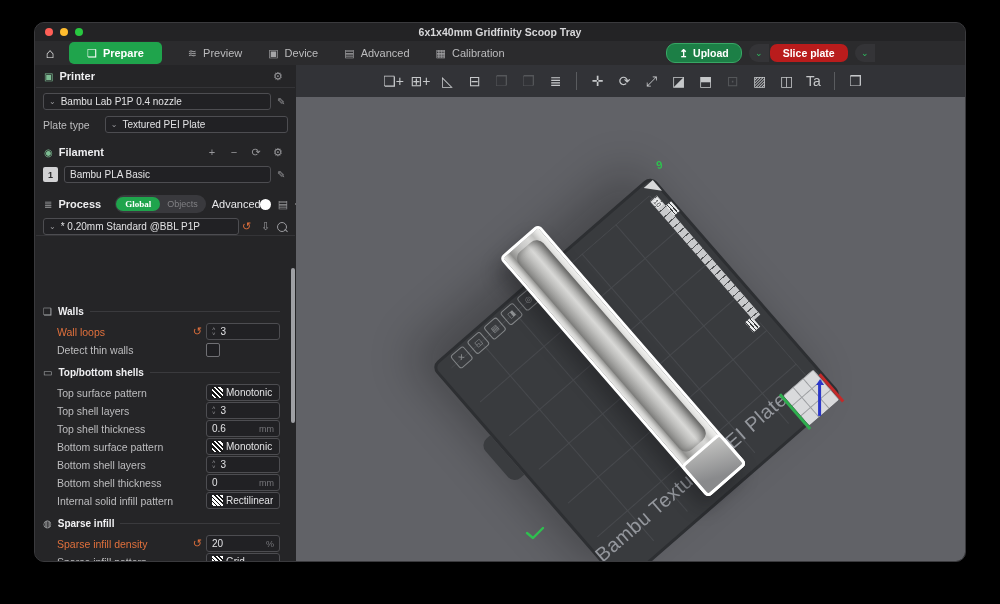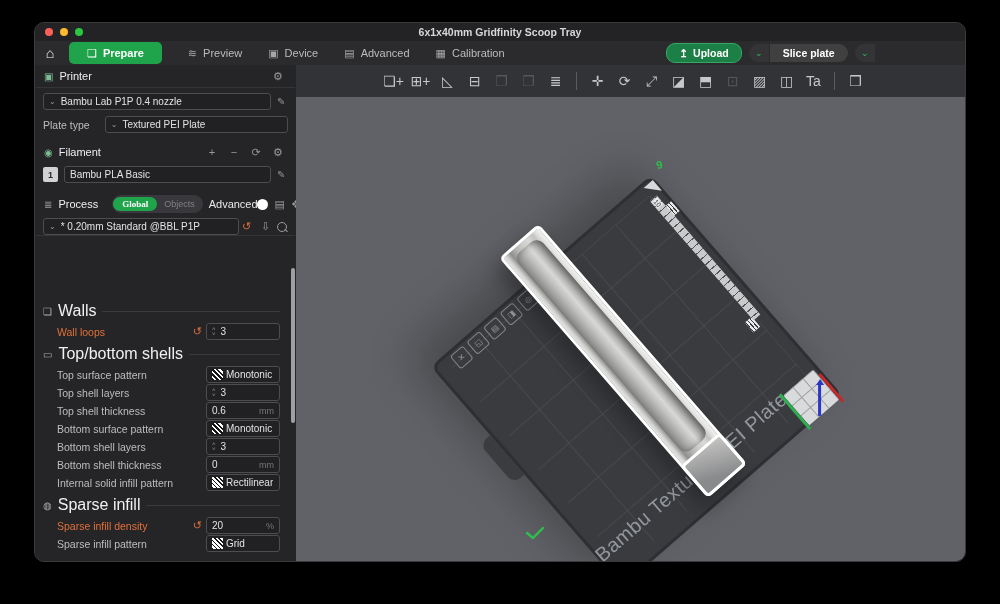--- a/index.html
+++ b/index.html
@@ -23,29 +23,29 @@
   .tab{display:flex;align-items:center;gap:6px;color:#bcbcbe;font-size:11px;margin-left:26px;}
   .tab .ic{color:#a6a6a8;font-size:11px;}
   .navright{margin-left:auto;display:flex;align-items:center;gap:7px;margin-right:12px;}
   .btn-upload{height:18px;border-radius:9px;background:#1c7f46;border:1px solid #38a765;color:#fff;
       font-size:10.5px;font-weight:bold;display:flex;align-items:center;gap:5px;padding:0 12px;}
   .split{display:flex;align-items:center;}
   .chevseg{width:20px;height:18px;background:#343437;border-radius:9px 0 0 9px;display:flex;align-items:center;
       justify-content:center;color:#2ebd5f;font-size:9px;margin-right:1px;}
   .mainseg{height:18px;border-radius:0 9px 9px 0;display:flex;align-items:center;padding:0 13px;
       font-size:10.5px;font-weight:bold;}
-  .seg-slice{background:#404040;color:#fff;}
+  .seg-slice{background:#b91c1c;color:#fff;border-radius:7px;}
   .seg-print{background:#7f7f83;color:#46464a;margin-top:48px;}
 
   
   .side{position:absolute;left:0;top:42px;width:261px;bottom:0;background:#252527;overflow:hidden;}
   .shead{display:flex;align-items:center;gap:6px;height:22px;padding:0 10px 0 9px;}
   .shead .ic{font-size:10px;color:#7dbd93;}
   .shead .ic.gray{color:#9d9fa1;}
-  .shead .t{font-size:11px;font-weight:normal;color:#eeeef0;}
+  .shead .t{font-size:11px;font-weight:bold;color:#eeeef0;}
   .shead .sp{flex:1;}
   .mini{color:#98989b;font-size:11px;width:16px;text-align:center;}
   .hr{height:1px;background:#343437;margin:0 1px;}
   .fld{display:flex;align-items:center;background:#212124;border:1px solid #4d4d51;border-radius:3px;
        height:17px;font-size:10px;color:#e2e2e4;padding:0 5px;box-sizing:border-box;}
   .fld .chev{color:#9a9a9e;font-size:8px;margin-right:5px;}
   .fld .val{white-space:nowrap;overflow:hidden;}
   .fld .unit{margin-left:auto;color:#77777b;font-size:9px;white-space:nowrap;padding-left:3px;}
   .row{display:flex;align-items:center;padding:0 8px;}
   .lbl{font-size:10.5px;color:#bdbdbf;}
@@ -64,21 +64,21 @@
   .mag::after{content:"";position:absolute;left:6px;top:7px;width:4px;height:1.4px;background:#9a9a9e;transform:rotate(45deg);}
 
   .ptabs{display:flex;align-items:center;height:24px;margin-top:6px;padding:0 4px;}
   .pt{flex:1;text-align:center;font-size:10.5px;color:#8f8f93;}
   .pt .in{display:inline-block;padding-bottom:3px;}
   .pt.active .in{color:#e0703c;font-weight:bold;border-bottom:2px solid #2ebd5f;}
 
   .panel{position:absolute;left:0;right:6px;top:232px;bottom:0;}
   .gh{display:flex;align-items:center;gap:6px;height:22px;padding:0 10px 0 8px;margin-top:3px;}
   .gh .ic{font-size:10px;color:#aaacae;}
-  .gh .t{font-size:16px;font-weight:normal;color:#f0f0f2;}
+  .gh .t{font-size:10px;font-weight:bold;color:#f0f0f2;}
   .gh .ln{flex:1;height:1px;background:#3a3a3d;}
   .srow{display:flex;align-items:center;height:17px;padding:0 10px 0 22px;margin:1px 0;}
   .srow .lbl{flex:1;}
   .srow .lbl.mod{color:#e0703c;}
   .ctl{width:74px;flex:none;}
   .stp{display:flex;flex-direction:column;line-height:4.5px;font-size:6px;color:#97979b;margin-right:5px;}
   .chip{width:11px;height:11px;background:#fff;margin-right:3px;flex:none;}
   .chip.diag{background:repeating-linear-gradient(45deg,#161616 0 1.5px,#fff 1.5px 3.5px);}
   .chip.cross{background:repeating-linear-gradient(45deg,#161616 0 1px,#fff 1px 3px),
               repeating-linear-gradient(-45deg,#161616 0 1px,#fff 1px 3px);}
@@ -284,20 +284,26 @@
           <span class="undo">↺</span>
           <span class="fld ctl">
             <span class="stp">
                 <i>˄</i>
                 <i>˅</i>
               </span>
             <span class="val">3</span>
           </span>
         </div>
 
+        <div class="srow">
+          <span class="lbl">Detect thin walls</span>
+          <span class="ctl" style="display:flex;">
+              <span class="cbx"></span>
+            </span>
+        </div>
 
         <div class="gh">
           <span class="ic">▭</span>
           <span class="t">Top/bottom shells</span>
           <span class="ln"></span>
         </div>
 
         <div class="srow">
           <span class="lbl">Top surface pattern</span>
           <span class="fld ctl">

